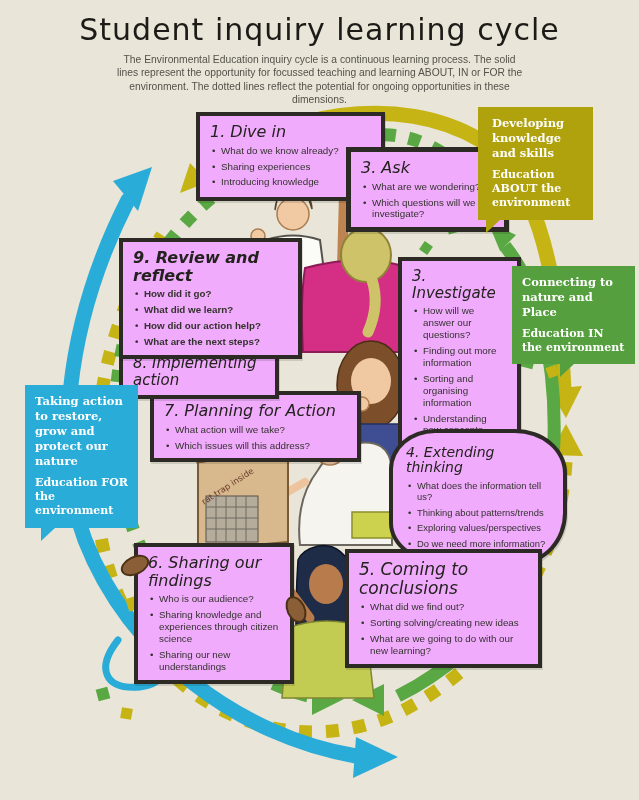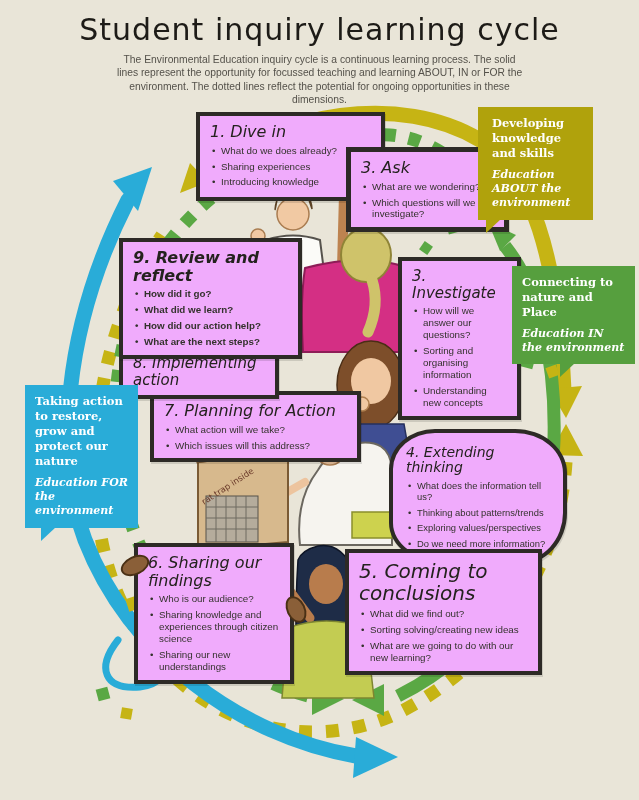--- a/index.html
+++ b/index.html
@@ -23,32 +23,32 @@
         padding-left:11px;position:relative;}
   .step li::before{content:"•";position:absolute;left:2px;top:0;color:#34322d;}
   .s1{left:196px;top:112px;width:189px;min-height:89px;}
   .s2{left:346px;top:147px;width:163px;min-height:85px;border-width:5px;}
   .s3{left:398px;top:257px;width:123px;min-height:133px;}
   .s3 .step-title{font-size:15px;}
   .s4{left:389px;top:429px;width:178px;min-height:112px;border-radius:46px 52px 48px 56px/40px 44px 52px 42px;padding:12px 13px;}
   .s4 .step-title{font-size:14px;}
   .s4 li{font-size:9.4px;}
   .s5{left:345px;top:549px;width:197px;min-height:108px;}
-  .s5 .step-title{font-size:20px;}
+  .s5 .step-title{font-size:17px;}
   .s6{left:134px;top:543px;width:160px;min-height:124px;}
   .s7{left:150px;top:391px;width:211px;min-height:64px;}
   .s8{left:119px;top:344px;width:160px;min-height:37px;padding:7px 10px;}
   .s8 .step-title{margin:0;font-size:15px;}
   .s9{left:119px;top:238px;width:183px;min-height:98px;font-weight:bold;}
   .dim{position:absolute;color:#fff;font-family:"DejaVu Serif",serif;padding:9px 10px;
        z-index:3;box-sizing:border-box;}
   .dim::after{content:"";position:absolute;bottom:-13px;width:0;height:0;
        border-right:15px solid transparent;}
   .dim-heading{font-weight:700;font-size:11.5px;line-height:1.3;}
-  .dim-sub{font-weight:700;font-style:italic;font-size:11px;line-height:1.3;margin-top:7px;}
+  .dim-sub{font-weight:700;font-size:11px;line-height:1.3;margin-top:7px;}
   .dim-about{left:478px;top:107px;width:115px;background:var(--yellow);padding-left:14px;}
   .dim-about::after{left:8px;border-top:14px solid var(--yellow);}
   .dim-in{left:512px;top:266px;width:123px;background:var(--green);}
   .dim-in::after{left:48px;border-top:14px solid var(--green);}
   .dim-for{left:25px;top:385px;width:113px;background:var(--blue);}
   .dim-for::after{left:16px;border-top:14px solid var(--blue);}
   .sq{position:absolute;z-index:1;}
   .sq-g{background:var(--green-bright);} .sq-y{background:var(--yellow-bright);} .sq-b{background:var(--blue);}
   .hand{position:absolute;background:#8a5f38;border:2px solid #4a3015;border-radius:50%;z-index:5;}
   .hand-l{left:120px;top:556px;width:26px;height:15px;transform:rotate(-25deg);}
@@ -150,38 +150,39 @@
   <div class="sq sq-y" style="left:121px;top:708px;width:11px;height:11px;transform:rotate(10deg)"></div>
 
   <div class="hdr">
     <h1>Student inquiry learning cycle</h1>
     <p class="subtitle">The Environmental Education inquiry cycle is a continuous learning process. The solid lines represent the opportunity for focussed teaching and learning ABOUT, IN or FOR the environment. The dotted lines reflect the potential for ongoing opportunities in these dimensions.</p>
   </div>
 
   <div class="step s1">
     <div class="step-title">1. Dive in</div>
     <ul>
-      <li>What do we does already?</li>
+      <li>What do we know already?</li>
       <li>Sharing experiences</li>
       <li>Introducing knowledge</li>
     </ul>
   </div>
 
   <div class="step s2">
     <div class="step-title">3. Ask</div>
     <ul>
       <li>What are we wondering?</li>
       <li>Which questions will we investigate?</li>
     </ul>
   </div>
 
   <div class="step s3">
     <div class="step-title">3. Investigate</div>
     <ul>
       <li>How will we answer our questions?</li>
+      <li>Finding out more information</li>
       <li>Sorting and organising information</li>
       <li>Understanding new concepts</li>
     </ul>
   </div>
 
   <div class="step s4">
     <div class="step-title">4. Extending thinking</div>
     <ul>
       <li>What does the information tell us?</li>
       <li>Thinking about patterns/trends</li>

